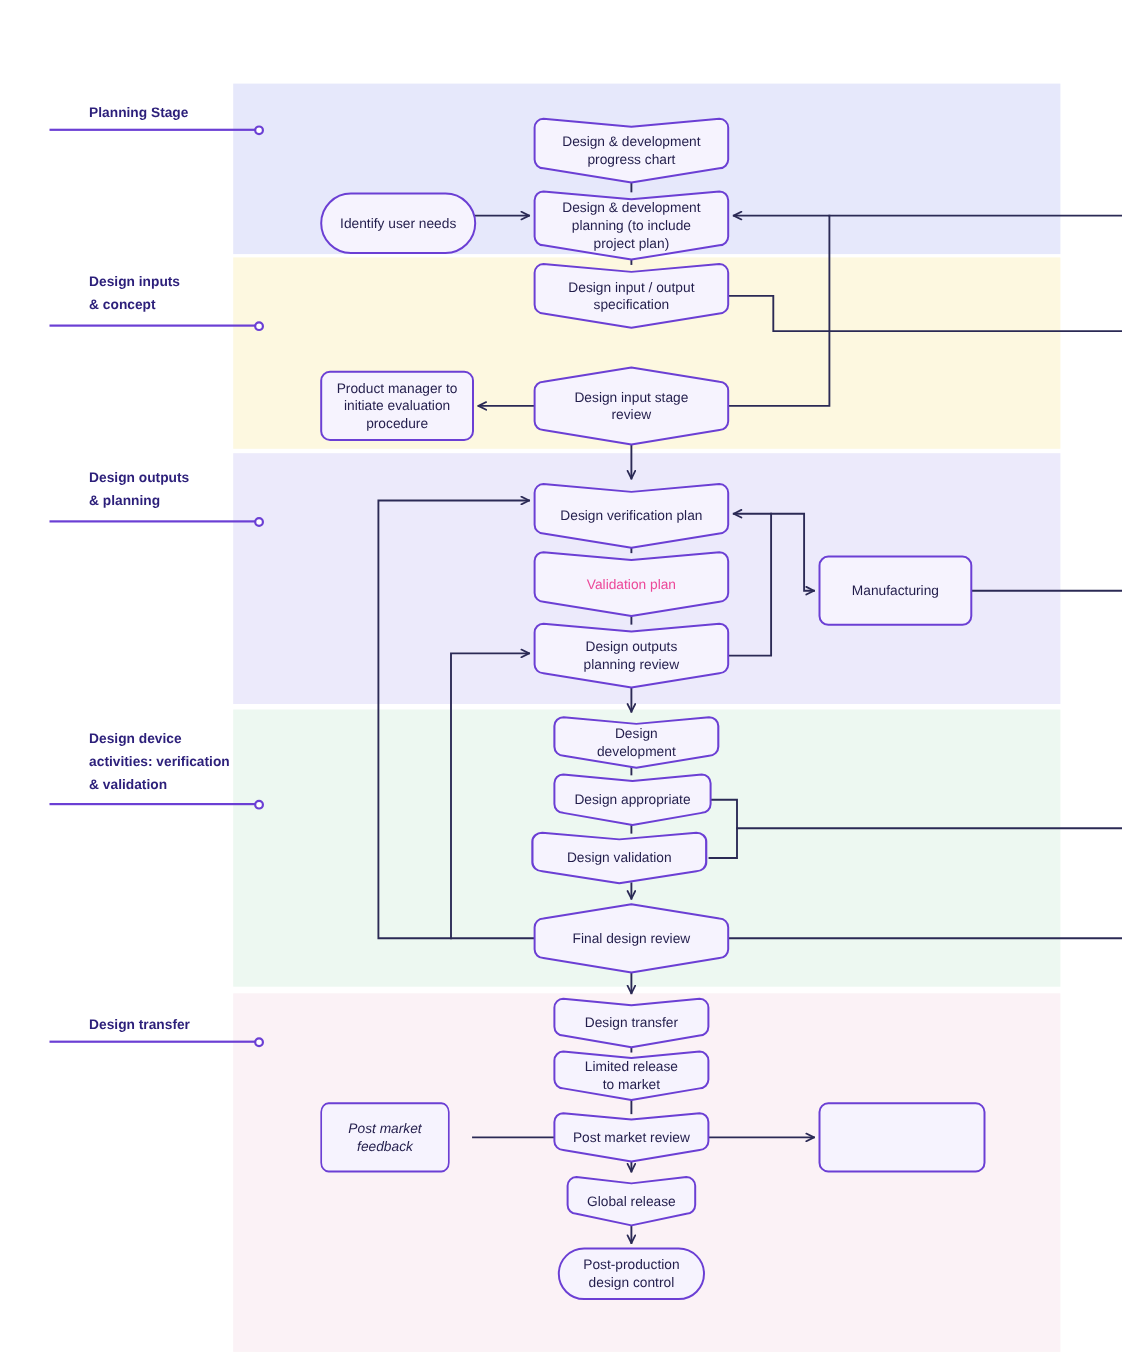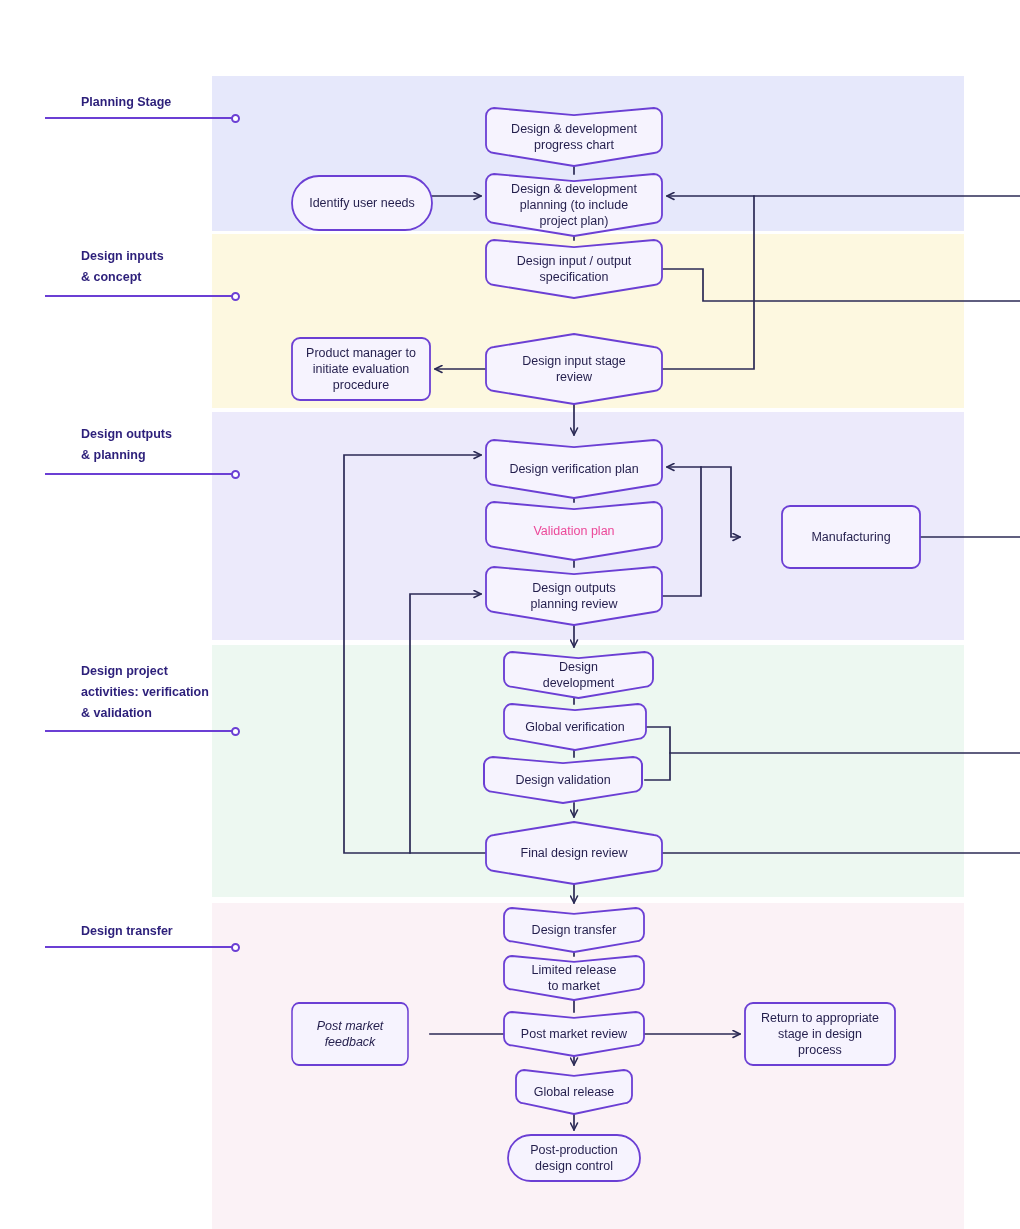--- a/index.html
+++ b/index.html
@@ -77,21 +77,21 @@
       <div class="stage-label" style="top: 424px;">
         <div class="txt" style="color: rgb(44, 31, 122);">
           <div>Design outputs</div>
           <div>&amp; planning</div>
         </div>
       </div>
       <div class="rail" style="top: 473px; width: 190px; background: rgb(107, 63, 212);"></div>
       <div class="rail-dot" style="left: 231px; top: 469.5px; border-color: rgb(107, 63, 212);"></div>
       <div class="stage-label" style="top: 661px;">
         <div class="txt" style="color: rgb(44, 31, 122);">
-          <div>Design project</div>
+          <div>Design device</div>
           <div>activities: verification</div>
           <div>&amp; validation</div>
         </div>
       </div>
       <div class="rail" style="top: 730px; width: 190px; background: rgb(107, 63, 212);"></div>
       <div class="rail-dot" style="left: 231px; top: 726.5px; border-color: rgb(107, 63, 212);"></div>
       <div class="stage-label" style="top: 921px;">
         <div class="txt" style="color: rgb(44, 31, 122);">
           <div>Design transfer</div>
         </div>
@@ -263,21 +263,21 @@
           A 8 8 0 0 1 168 45
           L 88 58
           L 8 45
           A 8 8 0 0 1 0 37
           V 8
           A 8 8 0 0 1 8 0 Z" fill="#f6f3fe" stroke="#6b3fd4" stroke-width="1.8" stroke-linejoin="round"></path>
         </svg>
         <div class="lbl" style="color: rgb(35, 30, 76);">Design outputs
 planning review</div>
       </div>
-      <div class="node" style="left: 782px; top: 506px; width: 138px; height: 62px;">
+      <div class="node" style="left: 745px; top: 506px; width: 138px; height: 62px;">
         <svg class="shape" viewBox="0 0 138 62" preserveAspectRatio="none">
           <path d="M 8 0 H 130 A 8 8 0 0 1 138 8 V 54
             A 8 8 0 0 1 130 62 H 8
             A 8 8 0 0 1 0 54 V 8 A 8 8 0 0 1 8 0 Z" fill="#f6f3fe" stroke="#6b3fd4" stroke-width="1.8" stroke-linejoin="round"></path>
         </svg>
         <div class="lbl" style="color: rgb(35, 30, 76);">Manufacturing</div>
       </div>
       <div class="node" style="left: 504px; top: 652px; width: 149px; height: 46px;">
         <svg class="shape" viewBox="0 0 142 46" preserveAspectRatio="none">
           <path d="M 8 0
@@ -302,21 +302,21 @@
           L 134 0
           A 8 8 0 0 1 142 8
           V 26.96
           A 8 8 0 0 1 134 34.96
           L 71 46
           L 8 34.96
           A 8 8 0 0 1 0 26.96
           V 8
           A 8 8 0 0 1 8 0 Z" fill="#f6f3fe" stroke="#6b3fd4" stroke-width="1.8" stroke-linejoin="round"></path>
         </svg>
-        <div class="lbl" style="color: rgb(35, 30, 76);">Global verification</div>
+        <div class="lbl" style="color: rgb(35, 30, 76);">Design appropriate</div>
       </div>
       <div class="node" style="left: 484px; top: 757px; width: 158px; height: 46px;">
         <svg class="shape" viewBox="0 0 142 46" preserveAspectRatio="none">
           <path d="M 8 0
           L 71 6.072
           L 134 0
           A 8 8 0 0 1 142 8
           V 26.96
           A 8 8 0 0 1 134 34.96
           L 71 46
@@ -394,23 +394,20 @@
           A 8 8 0 0 1 8 0 Z" fill="#f6f3fe" stroke="#6b3fd4" stroke-width="1.8" stroke-linejoin="round"></path>
         </svg>
         <div class="lbl" style="color: rgb(35, 30, 76);">Post market review</div>
       </div>
       <div class="node" style="left: 745px; top: 1003px; width: 150px; height: 62px;">
         <svg class="shape" viewBox="0 0 150 62" preserveAspectRatio="none">
           <path d="M 8 0 H 142 A 8 8 0 0 1 150 8 V 54
             A 8 8 0 0 1 142 62 H 8
             A 8 8 0 0 1 0 54 V 8 A 8 8 0 0 1 8 0 Z" fill="#f6f3fe" stroke="#6b3fd4" stroke-width="1.8" stroke-linejoin="round"></path>
         </svg>
-        <div class="lbl" style="color: rgb(35, 30, 76);">Return to appropriate
-stage in design
-process</div>
       </div>
       <div class="node" style="left: 516px; top: 1070px; width: 116px; height: 44px;">
         <svg class="shape" viewBox="0 0 116 44" preserveAspectRatio="none">
           <path d="M 8 0
           L 58 5.808
           L 108 0
           A 8 8 0 0 1 116 8
           V 25.439999999999998
           A 8 8 0 0 1 108 33.44
           L 58 44

